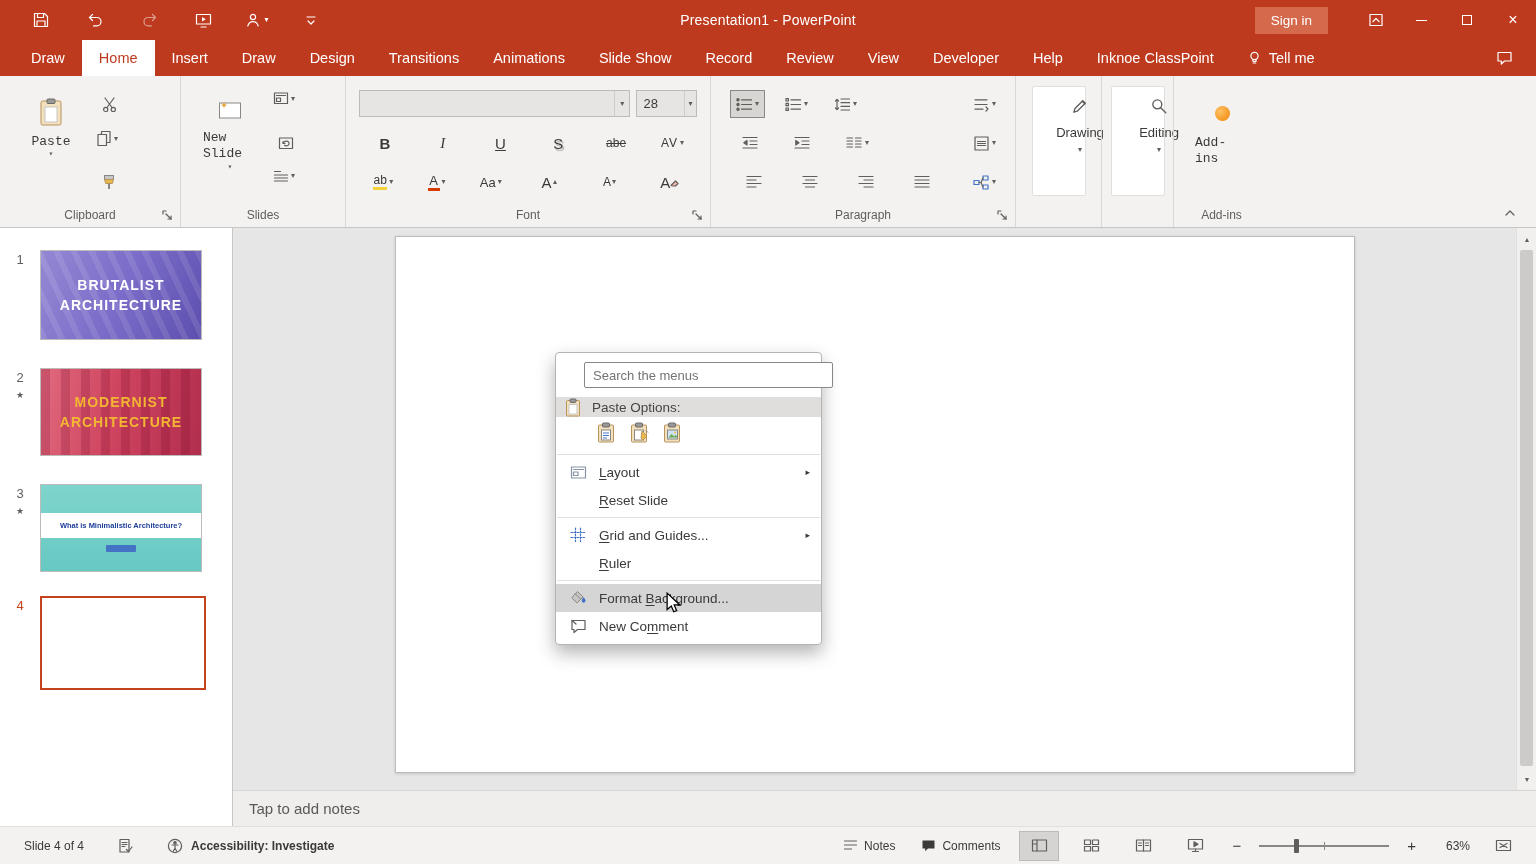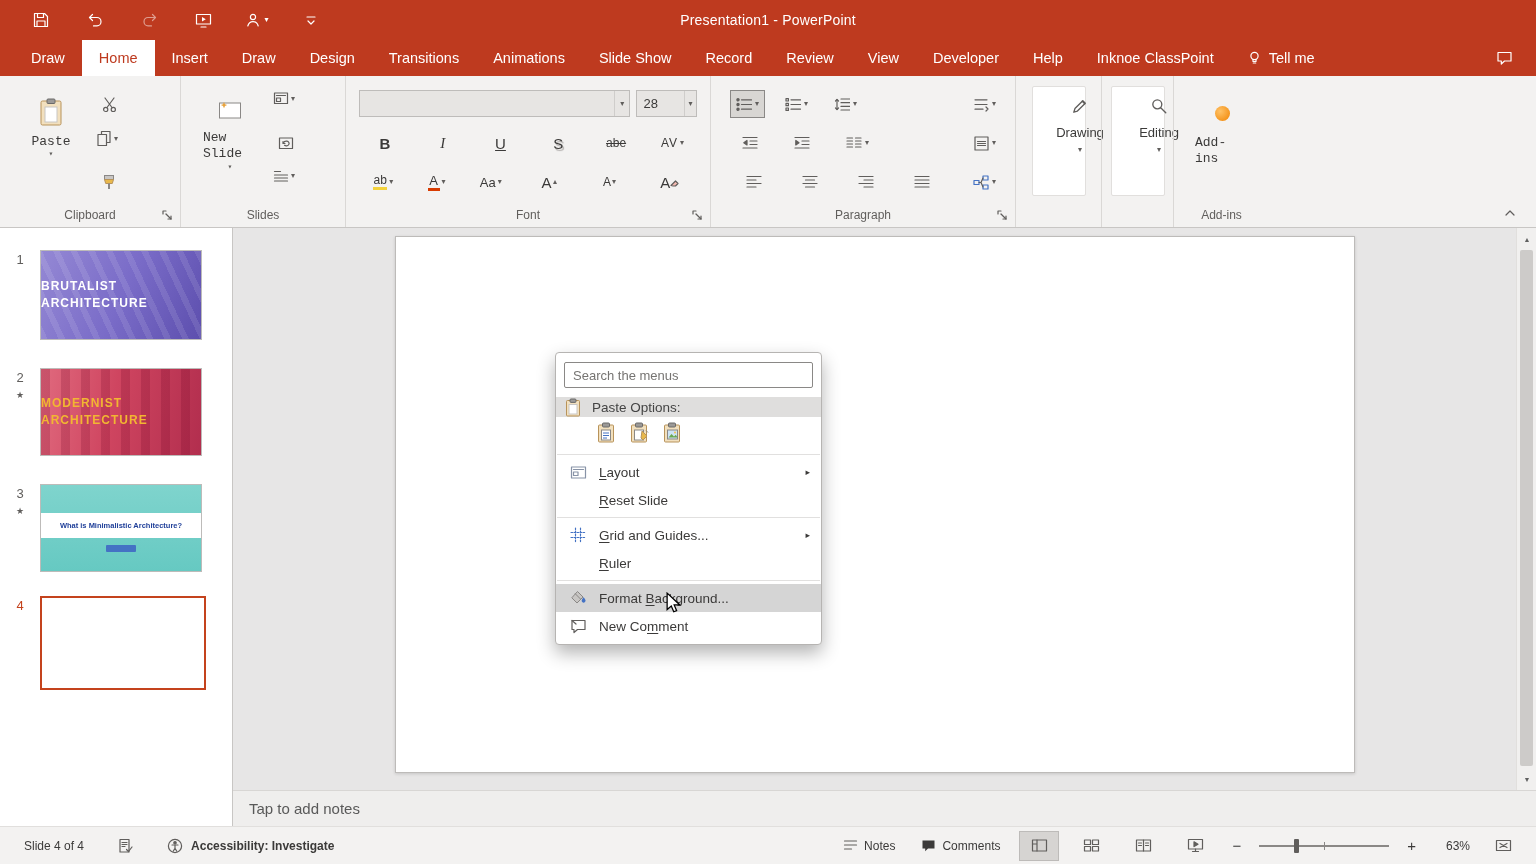--- a/index.html
+++ b/index.html
@@ -63,21 +63,21 @@
   .num-col { width:40px; padding-top:2px; display:flex; flex-direction:column; align-items:center; gap:5px; }
   .slide-num { font-size:13px; color:#605E5C; }
   .slide-star { font-size:9px; color:#605E5C; }
   .thumb { width:162px; height:88px; border:1px solid #BDBBB9; background:#fff; position:relative; overflow:hidden; }
   .thumb.selected { border:2px solid var(--selection-red,#C4431D); width:166px; height:94px; }
   .thumb1 { background:linear-gradient(115deg,#9488d4 0%,#7a6cc8 50%,#5d4fae 100%); }
   .thumb1::after { content:""; position:absolute; inset:0; background:repeating-linear-gradient(65deg, rgba(255,255,255,.10) 0 6px, transparent 6px 16px); }
   .thumb2 { background:linear-gradient(100deg,#e06a7e 0%,#cf4560 45%,#b22e4e 100%); }
   .thumb2::after { content:""; position:absolute; inset:0; background:repeating-linear-gradient(90deg, rgba(110,0,35,.20) 0 9px, transparent 9px 20px); }
   .thumb3 { background:linear-gradient(180deg,#7fd4cd 0%,#66c9c2 100%); }
-  .t-title { position:absolute; left:0; right:0; top:50%; transform:translateY(-50%); text-align:left; font-weight:bold; letter-spacing:1px; font-size:12px; line-height:1.45; z-index:2; }
+  .t-title { position:absolute; left:0; right:0; top:50%; transform:translateY(-50%); text-align:center; font-weight:bold; letter-spacing:1px; font-size:14px; line-height:1.45; z-index:2; }
   .t1 { color:#fff; }
   .t2 { color:#F2B632; }
   .band3 { position:absolute; left:0; right:0; top:32%; height:30%; background:#fff; display:flex; align-items:center; justify-content:center; z-index:2; }
   .band3 span { color:#1F3F99; font-weight:bold; font-size:7.5px; }
   .pill3 { position:absolute; left:50%; transform:translateX(-50%); top:70%; width:30px; height:7px; background:#4472C4; border-radius:1px; z-index:2; }
 
   .editor { position:relative; flex:1; background:var(--canvas-bg,#E7E6E6); }
   .slide-canvas { position:absolute; left:162px; top:8px; width:960px; height:537px; background:#fff; border:1px solid #BDBBB9; box-shadow:0 1px 3px rgba(0,0,0,.15); }
   .notes-bar { position:absolute; left:0; right:0; bottom:0; height:36px; background:#EFEEED; border-top:1px solid #D8D6D4; display:flex; align-items:center; padding-left:16px; font-size:15px; color:#595959; }
   .vscroll { position:absolute; right:0; top:0; bottom:36px; width:20px; background:#F1F0EF; border-left:1px solid #E1DFDD; }
@@ -95,21 +95,21 @@
   .view-btn.pressed { background:#D6D4D2; outline:1px solid #BDBBB9; }
   .zoom-track { position:relative; width:130px; height:2px; background:#8A8886; }
   .zoom-mid { position:absolute; left:50%; top:-3px; width:1px; height:8px; background:#8A8886; }
   .zoom-thumb { position:absolute; left:27%; top:-6px; width:5px; height:14px; background:#605E5C; border-radius:1px; }
   .zoom-sign { font-size:15px; color:#3b3a39; padding:0 4px; }
   .zoom-pct { width:36px; text-align:right; }
 
   
   .context-menu { position:absolute; left:555px; top:352px; width:267px; background:#fff; border:1px solid #B6B4B2; border-radius:4px; box-shadow:0 8px 18px rgba(0,0,0,.30); padding:4px 0; z-index:50; font-size:13.5px; color:#3b3a39; }
   .cm-search { margin:5px 8px 9px; }
-  .cm-search input { width:100%; height:26px; border:1px solid #8A8886; border-radius:2px; padding:0 8px; font-size:13px; font-family:inherit; color:#3b3a39; outline:none; }
+  .cm-search input { width:100%; height:26px; border:1px solid #8A8886; border-radius:2px; padding:0 8px; font-size:13px; font-family:inherit; color:#3b3a39; outline:none;margin-left:20px; }
   .cm-search input::placeholder { color:#767472; }
   .cm-paste-header { height:20px; background:#DFDEDD; display:flex; align-items:center; padding:0 9px; gap:11px; font-weight:normal; color:#444; }
   .cm-paste-icons { height:34px; display:flex; align-items:center; gap:13px; padding-left:41px; }
   .cm-sep { height:1px; background:#E1E0DF; margin:3px 1px; }
   .cm-item { height:28px; display:flex; align-items:center; padding:0 10px; position:relative; }
   .cm-item.highlight { background:var(--menu-highlight,#D5D5D5); }
   .cm-icon { width:24px; display:flex; justify-content:center; margin-right:9px; flex:0 0 auto; }
   .cm-label { flex:1; white-space:nowrap; }
   .cm-sub { position:absolute; right:11px; font-size:9px; color:#3b3a39; }
   u.ak { text-decoration:underline; text-underline-offset:2px; }
@@ -160,20 +160,38 @@
         <span class="chev-txt">▾</span>
       </div>
       <div class="qat-btn">
         <svg class="icw" width="14" height="14" viewBox="0 0 14 14">
             <path d="M3 4h8"></path>
             <path d="M4 8l3 3 3-3"></path>
           </svg>
       </div>
     </div>
     <div class="title">Presentation1  -  PowerPoint</div>
+    <div class="titlebar-right">
+      <div class="signin">Sign in</div>
+      <div class="tb-icon-btn">
+        <svg class="icw" width="16" height="16" viewBox="0 0 16 16">
+            <rect x="2" y="2.5" width="12" height="11"></rect>
+            <path d="M5 9.5l3-3 3 3"></path>
+          </svg>
+      </div>
+      <div class="win-btn">
+          <span class="min-bar"></span>
+        </div>
+      <div class="win-btn">
+          <span class="max-box"></span>
+        </div>
+      <div class="win-btn">
+          <span>×</span>
+        </div>
+    </div>
   </header>
 
   <nav class="tabs-row">
     <div class="tab">Draw</div>
     <div class="tab active">Home</div>
     <div class="tab">Insert</div>
     <div class="tab">Draw</div>
     <div class="tab">Design</div>
     <div class="tab">Transitions</div>
     <div class="tab">Animations</div>

